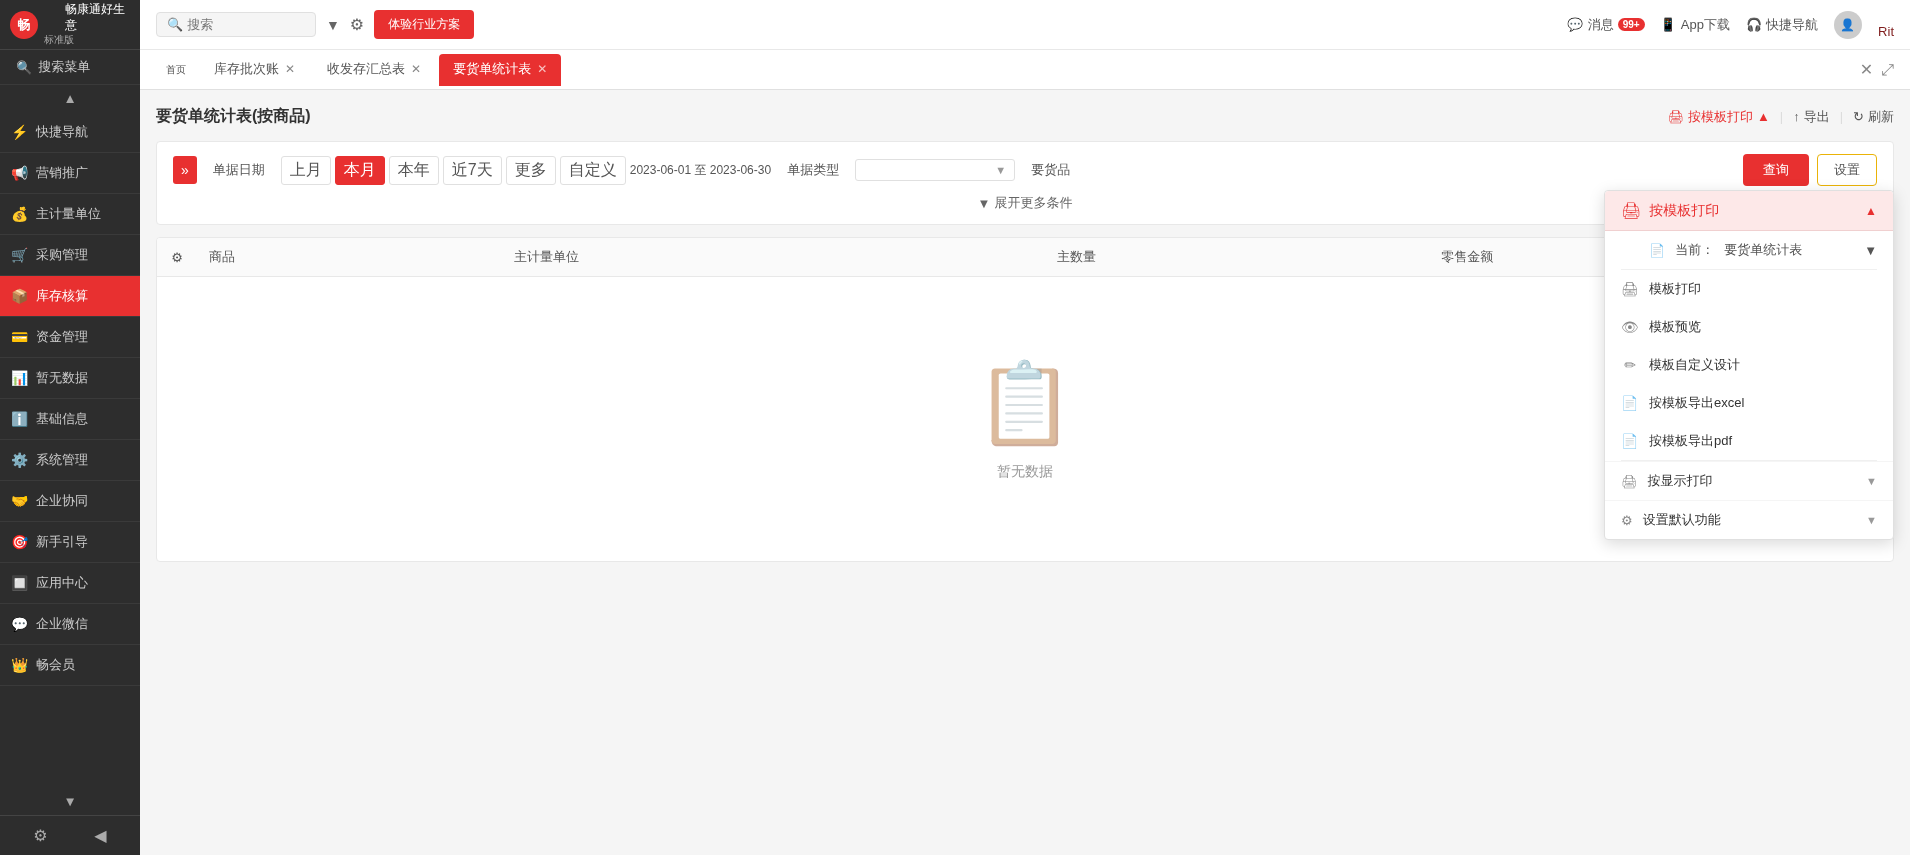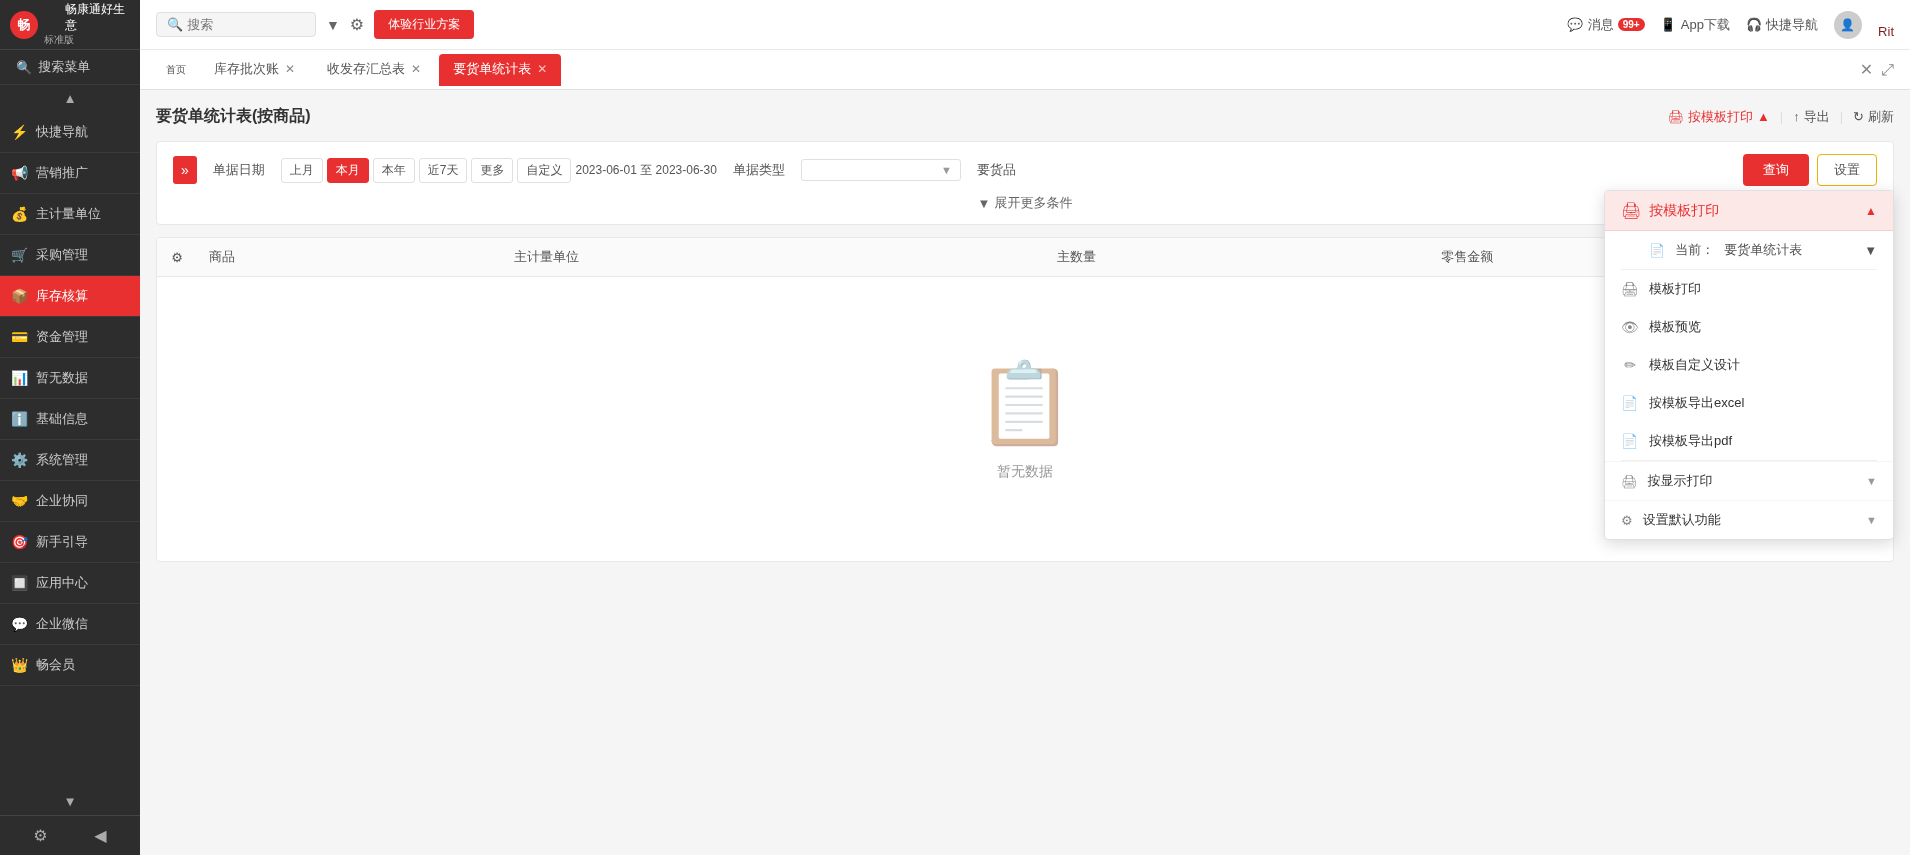--- a/index.html
+++ b/index.html
@@ -168,21 +168,21 @@
     .filter-toggle-btn {
       background: none; border: none; cursor: pointer; color: #666; font-size: 13px;
       display: flex; align-items: center; gap: 4px;
     }
     .filter-label { color: #555; font-size: 13px; white-space: nowrap; }
     .date-period-group {
       display: flex; align-items: center; gap: 4px;
     }
     .period-btn {
       padding: 3px 8px; border: 1px solid #e0e0e0; border-radius: 3px;
-      background: #fff; cursor: pointer; font-size: 12px; color: #555;
+      background: #fff; cursor: pointer; font-size: 16px; color: #555;
     }
     .period-btn.active {
       background: #e83030; color: #fff; border-color: #e83030;
     }
     .date-range-text { color: #555; font-size: 12px; }
     .select-input {
       display: flex; align-items: center; gap: 4px;
       border: 1px solid #e0e0e0; border-radius: 3px;
       padding: 4px 8px; background: #fff; cursor: pointer;
       min-width: 160px; font-size: 13px; color: #555;

